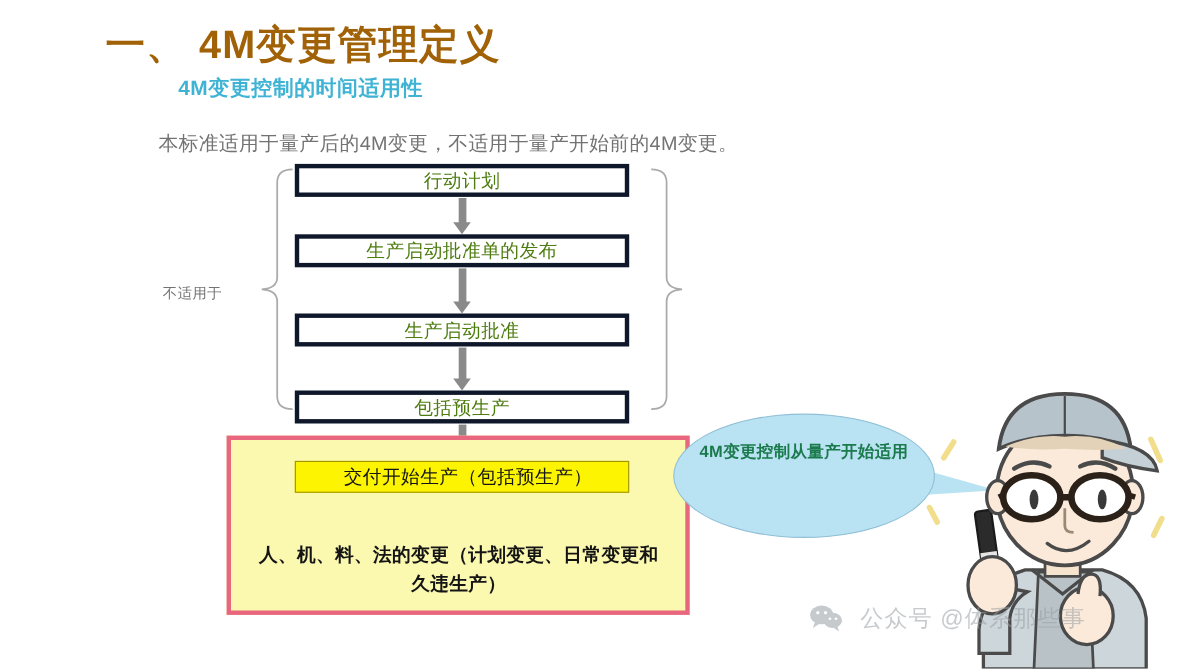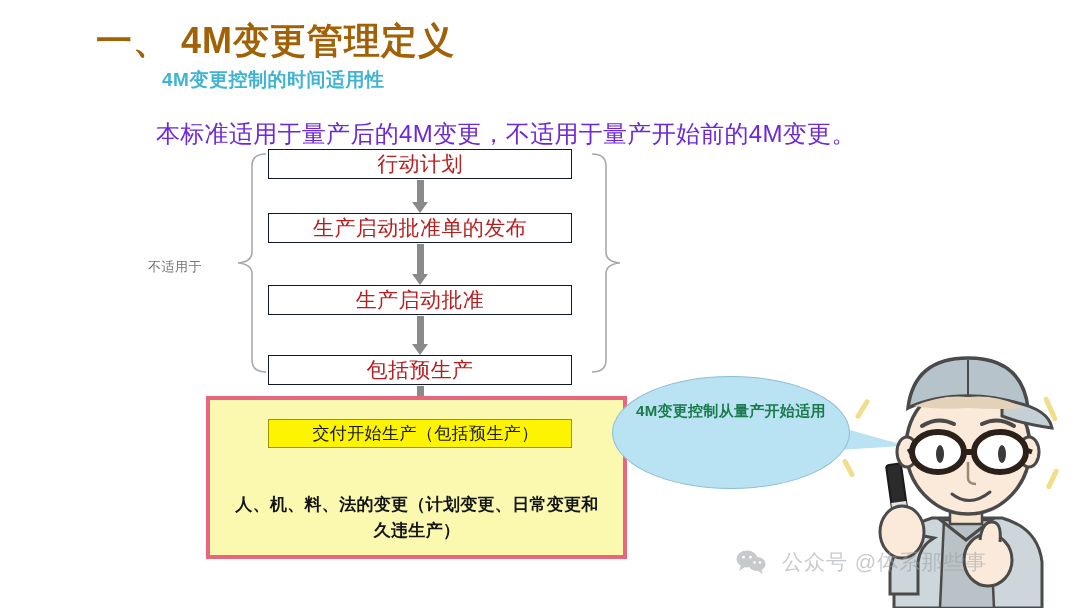--- a/index.html
+++ b/index.html
@@ -38,42 +38,42 @@
     left: 162px;
     top: 67px;
     font-size: 19px;
     font-weight: bold;
     color: #3fb3d4;
     white-space: nowrap;
     letter-spacing: 0.5px;
   }
   .body-text {
     position: absolute;
-    left: 156px;
+    left: 144px;
     top: 118px;
-    font-size: 24px;
-    color: #6d28d9;
+    font-size: 18px;
+    color: #737373;
     white-space: nowrap;
     letter-spacing: 0.3px;
   }
 
   
   .flow-box {
     position: absolute;
     left: 268px;
     width: 304px;
     height: 30px;
-    border: 1px solid #0f172a;
+    border: 4px solid #0f172a;
     background: #ffffff;
     box-sizing: border-box;
     display: flex;
     align-items: center;
     justify-content: center;
-    font-size: 21px;
-    color: #b91c1c;
+    font-size: 17px;
+    color: #4d7c0f;
     letter-spacing: 0.4px;
   }
   #flow-box-0 { top: 149px; }
   #flow-box-1 { top: 213px; }
   #flow-box-2 { top: 285px; }
   #flow-box-3 { top: 355px; }
 
   
   .arrow {
     position: absolute;

